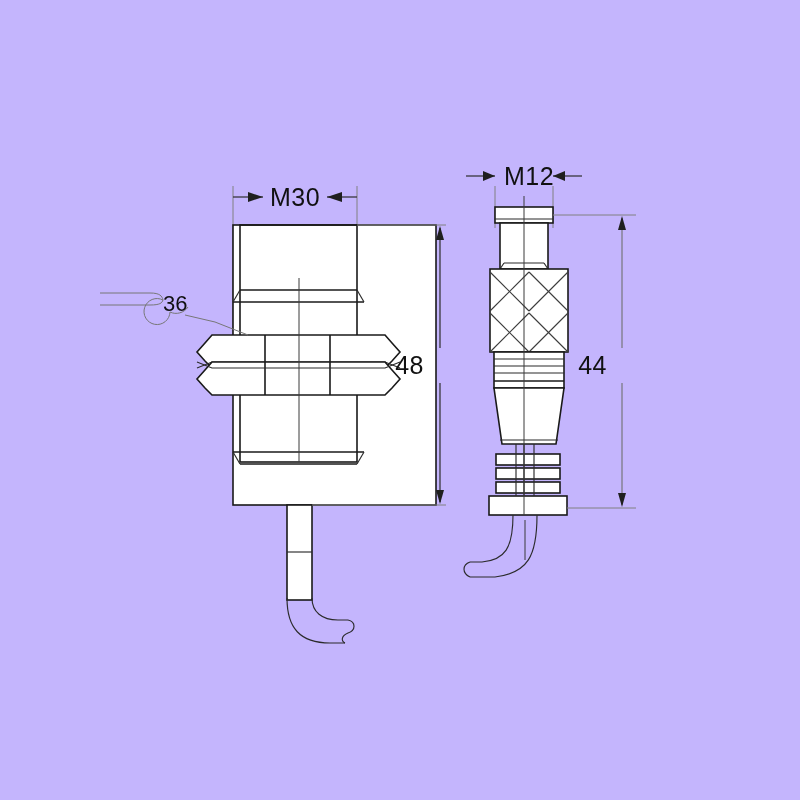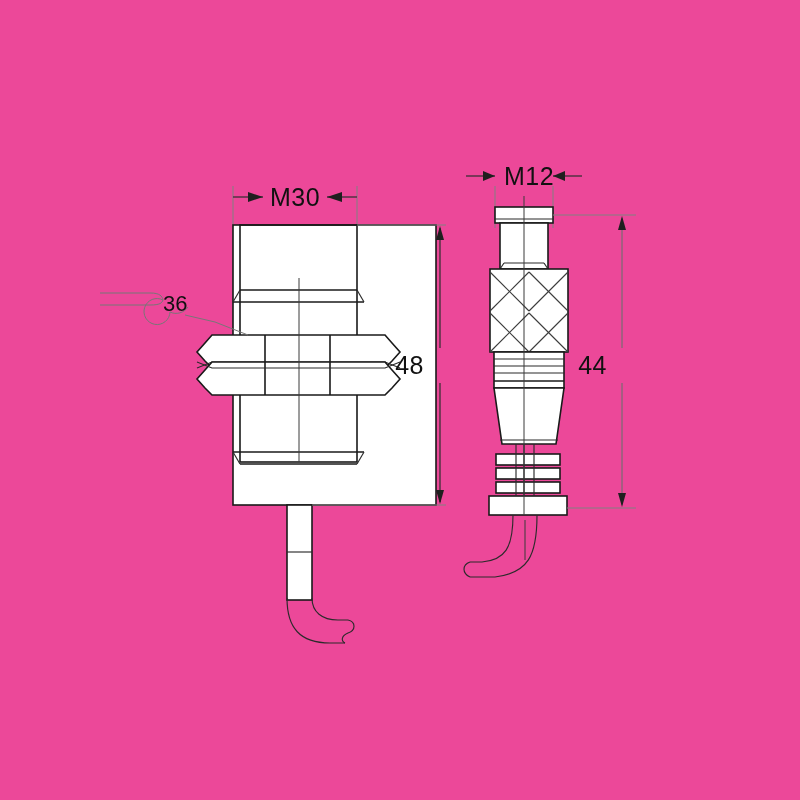--- a/index.html
+++ b/index.html
@@ -10,21 +10,21 @@
   body {
     width: 800px;
     height: 800px;
     font-family: "Liberation Sans", sans-serif;
     overflow: hidden;
   }
   #drawing-root {
     position: relative;
     width: 800px;
     height: 800px;
-    background: #ec4899;
+    background: #c4b5fd;
   }
   svg#drawing {
     display: block;
     width: 800px;
     height: 800px;
   }
   .obj {
     fill: none;
     stroke: #1a1a1a;
     stroke-width: 1.6;

